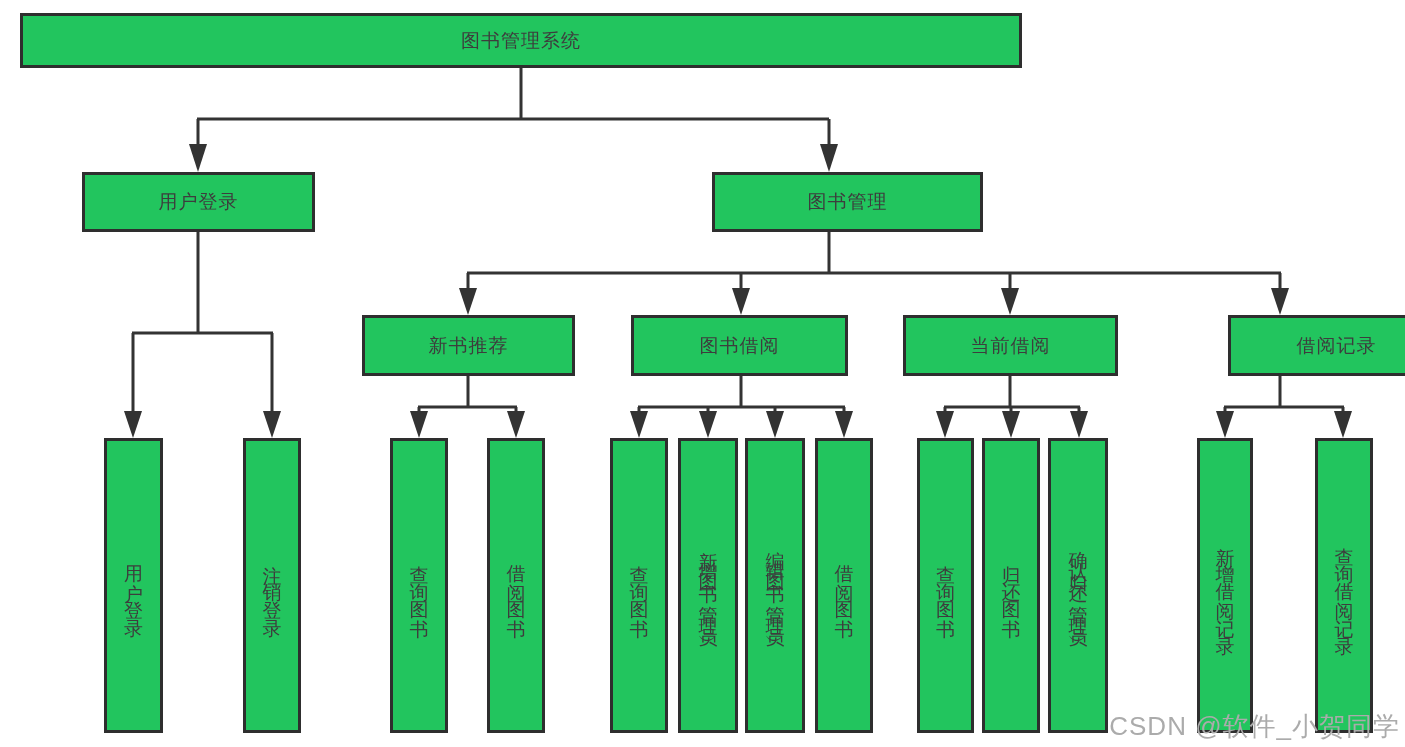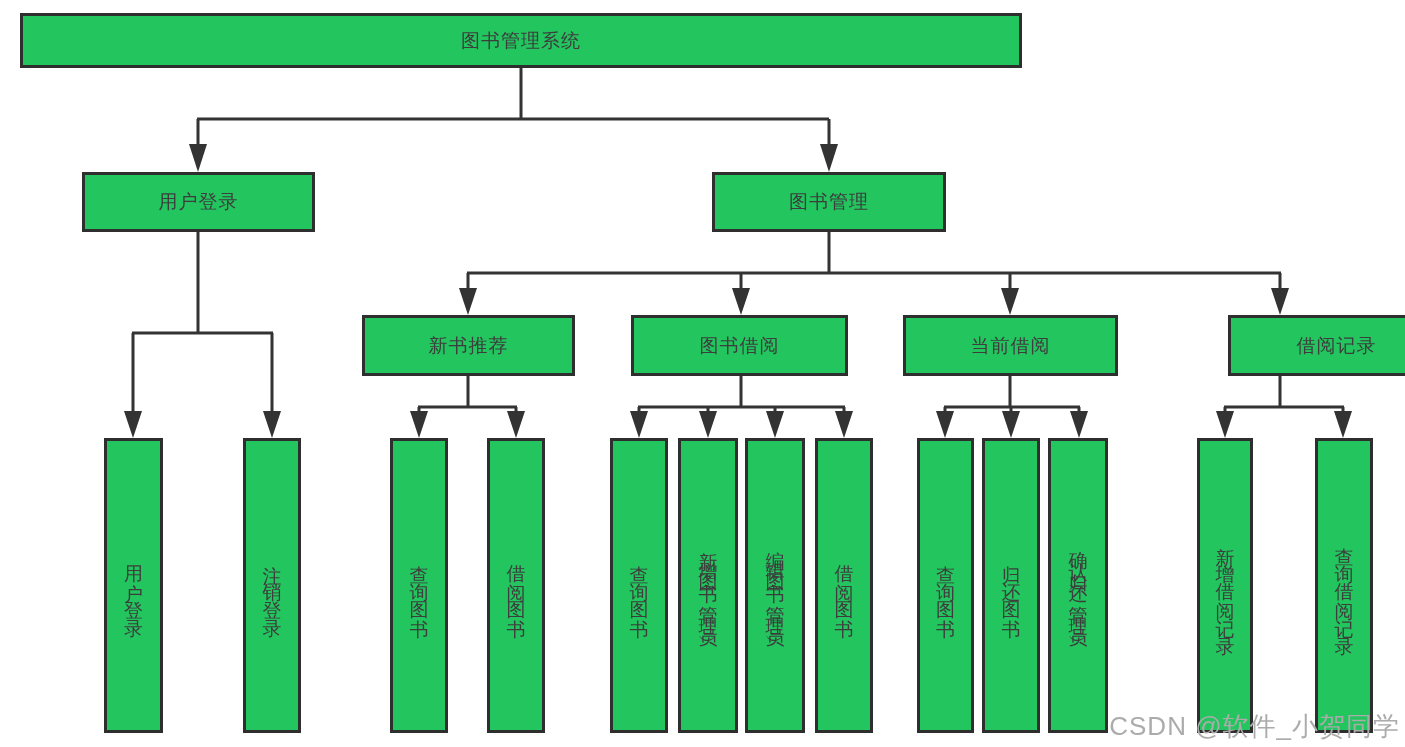--- a/index.html
+++ b/index.html
@@ -90,21 +90,21 @@
     </g>
   </svg>
 
   <div class="node h" style="left:20px;top:13px;width:1002px;height:55px;">
     <span>图书管理系统</span>
   </div>
 
   <div class="node h" style="left:82px;top:172px;width:233px;height:60px;">
     <span>用户登录</span>
   </div>
-  <div class="node h" style="left:712px;top:172px;width:234px;height:60px;">
+  <div class="node h" style="left:712px;top:172px;width:271px;height:60px;">
     <span>图书管理</span>
   </div>
 
   <div class="node h" style="left:631px;top:315px;width:217px;height:61px;">
     <span>图书借阅</span>
   </div>
   <div class="node h" style="left:362px;top:315px;width:213px;height:61px;">
     <span>新书推荐</span>
   </div>
   <div class="node h" style="left:903px;top:315px;width:215px;height:61px;text-align:center;">

